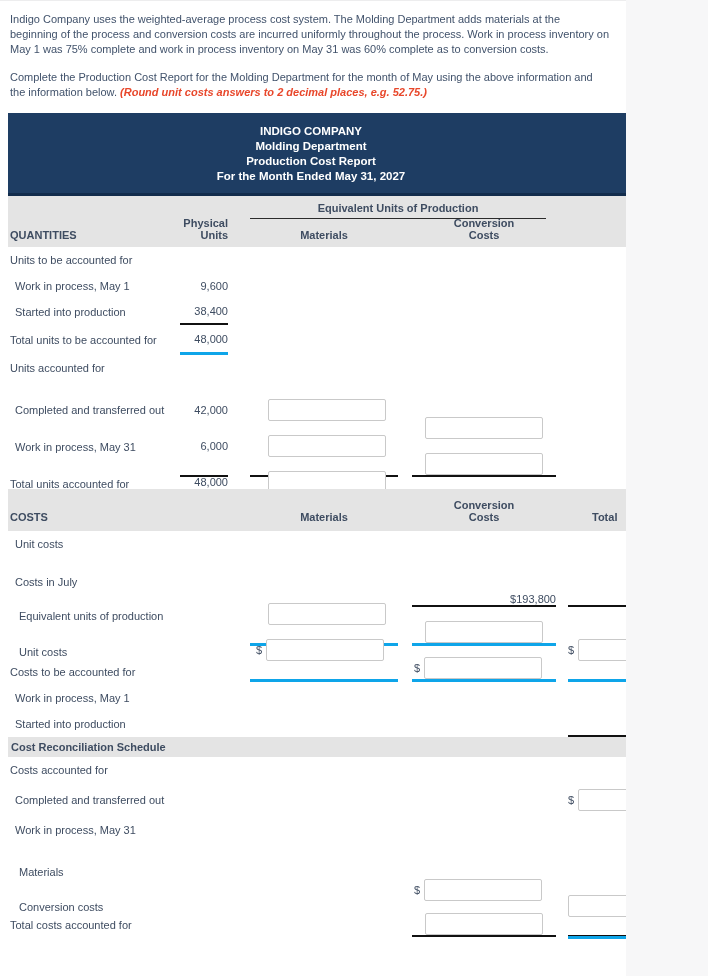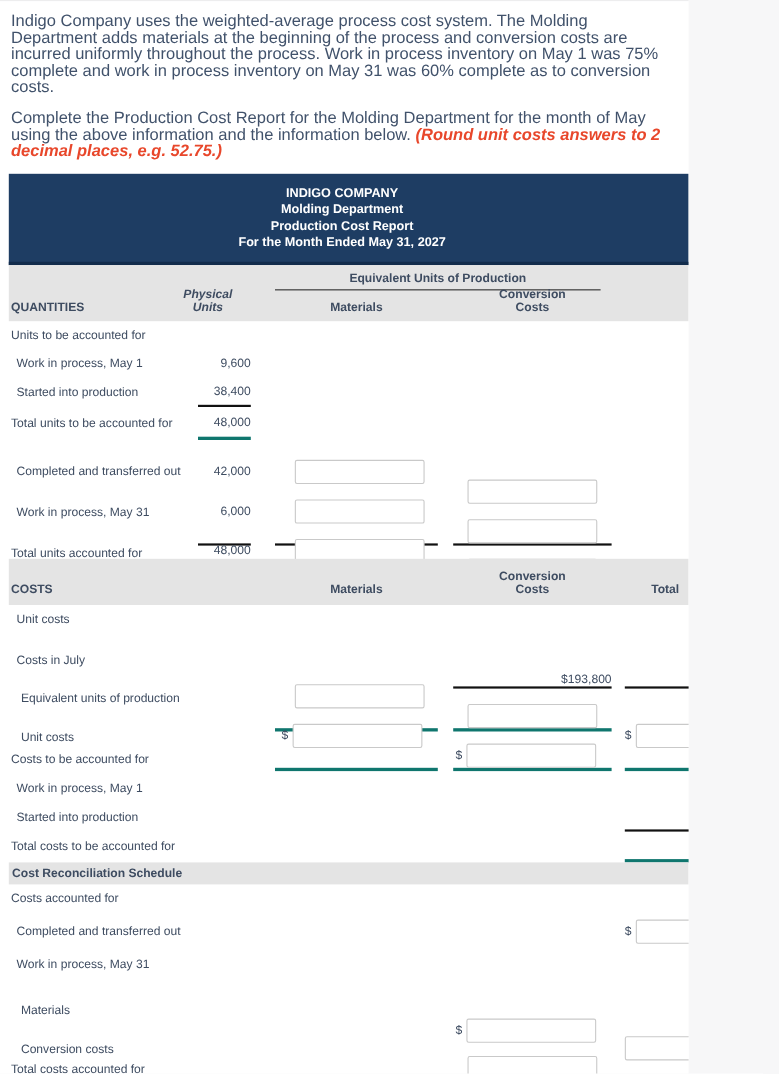--- a/index.html
+++ b/index.html
@@ -4,59 +4,59 @@
 <style>
   html,body{margin:0;padding:0;}
   body{
     width:708px;height:976px;overflow:hidden;
     background:#f7f7f8;
     font-family:"Liberation Sans",sans-serif;
     color:#3e4c61;
   }
   .panel{width:626px;height:976px;background:#ffffff;overflow:hidden;position:relative;border-top:1px solid #ededee;}
   
-  .intro{padding:11px 10px 0 10px;width:600px;font-size:15px;line-height:15px;color:#41526b;}
+  .intro{padding:11px 10px 0 10px;width:600px;font-size:11px;line-height:15px;color:#41526b;}
   .intro p{margin:0 0 13px 0;}
   .note{color:#e8472b;font-style:italic;font-weight:bold;}
   
   .navy{
     margin:10px 0 0 8px;width:618px;box-sizing:border-box;
     background:#1e3d63;color:#ffffff;text-align:center;
     padding:11px 12px 9px 0;border-bottom:3px solid #122c4c;
     font-weight:bold;font-size:11.5px;line-height:15px;
   }
   
   .band{margin-left:8px;width:618px;background:#e4e4e4;position:relative;font-size:11px;}
   .qband{height:51px;}
   .cband{height:42px;}
   .rband{height:20px;display:flex;align-items:center;}
   .band .abs{position:absolute;font-weight:bold;line-height:12px;}
   .q-quant{left:2px;bottom:6px;}
-  .q-phys{left:142px;bottom:6px;width:78px;text-align:center;font-style:italic;}
+  .q-phys{left:142px;bottom:6px;width:78px;text-align:right;}
   .q-equiv{left:242px;top:6px;width:296px;text-align:center;border-bottom:1px solid #2b2b2b;padding-bottom:4px;}
   .q-mat{left:242px;bottom:6px;width:148px;text-align:center;}
   .q-conv{left:404px;bottom:6px;width:144px;text-align:center;}
   .c-costs{left:2px;bottom:8px;}
   .c-mat{left:242px;bottom:8px;width:148px;text-align:center;}
   .c-conv{left:404px;bottom:8px;width:144px;text-align:center;}
   .c-tot{left:584px;bottom:8px;}
   .r-title{font-weight:bold;padding-left:3px;}
   
   .row{display:grid;grid-template-columns:150px 78px 22px 148px 14px 144px 12px 130px;align-items:stretch;width:698px;font-size:11px;}
   .cell{display:flex;align-items:center;}
   .lab{grid-column:1;white-space:nowrap;padding-left:10px;}
   .ind{padding-left:15px;}
   .ind2{padding-left:19px;}
   .phys{grid-column:2;margin-left:30px;justify-content:flex-end;}
   .mat{grid-column:4;}
   .conv{grid-column:6;margin-top:36px;}
   .tot{grid-column:8;}
   .rt{justify-content:flex-end;}
   .ul2{border-bottom:2px solid #111;}
-  .ul3{border-bottom:3px solid #0f766e;}.h26{height:26px;}.h28{height:28px;}.h30{height:30px;}
+  .ul3{border-bottom:3px solid #0ea5e9;}.h26{height:26px;}.h28{height:28px;}.h30{height:30px;}
   .h34{height:34px;}.h36{height:36px;}.h38{height:38px;}
   input.box{
     width:118px;height:22px;box-sizing:border-box;flex:0 0 auto;
     border:1px solid #c9c9c9;border-radius:2px;background:#fff;
     font:inherit;color:inherit;padding:0 4px;
   }
   .pmat{padding-left:18px;}
   .pconv{padding-left:13px;}
   .dm{padding-left:6px;}
   .dc{padding-left:2px;}
@@ -102,20 +102,23 @@
     <div class="cell phys">9,600</div>
   </div>
   <div class="row h26">
     <div class="cell lab ind">Started into production</div>
     <div class="cell phys ul2">38,400</div>
   </div>
   <div class="row h30">
     <div class="cell lab">Total units to be accounted for</div>
     <div class="cell phys ul3">48,000</div>
   </div>
+  <div class="row h26">
+    <div class="cell lab">Units accounted for</div>
+  </div>
   <div class="row h36">
     <div class="cell lab ind">Completed and transferred out</div>
     <div class="cell phys">42,000</div>
     <div class="cell mat pmat">
         <input class="box" type="text" style="">
       </div>
     <div class="cell conv pconv">
         <input class="box" type="text" style="">
       </div>
   </div>
@@ -185,24 +188,20 @@
   <div class="row h26">
     <div class="cell lab">Costs to be accounted for</div>
   </div>
   <div class="row h26">
     <div class="cell lab ind">Work in process, May 1</div>
   </div>
   <div class="row h26">
     <div class="cell lab ind">Started into production</div>
     <div class="cell tot ul2"></div>
   </div>
-  <div class="row h28">
-    <div class="cell lab">Total costs to be accounted for</div>
-    <div class="cell tot ul3"></div>
-  </div>
 
   <div class="band rband">
     <div class="r-title">Cost Reconciliation Schedule</div>
   </div>
 
   <div class="row h26">
     <div class="cell lab">Costs accounted for</div>
   </div>
   <div class="row h34">
     <div class="cell lab ind">Completed and transferred out</div>

